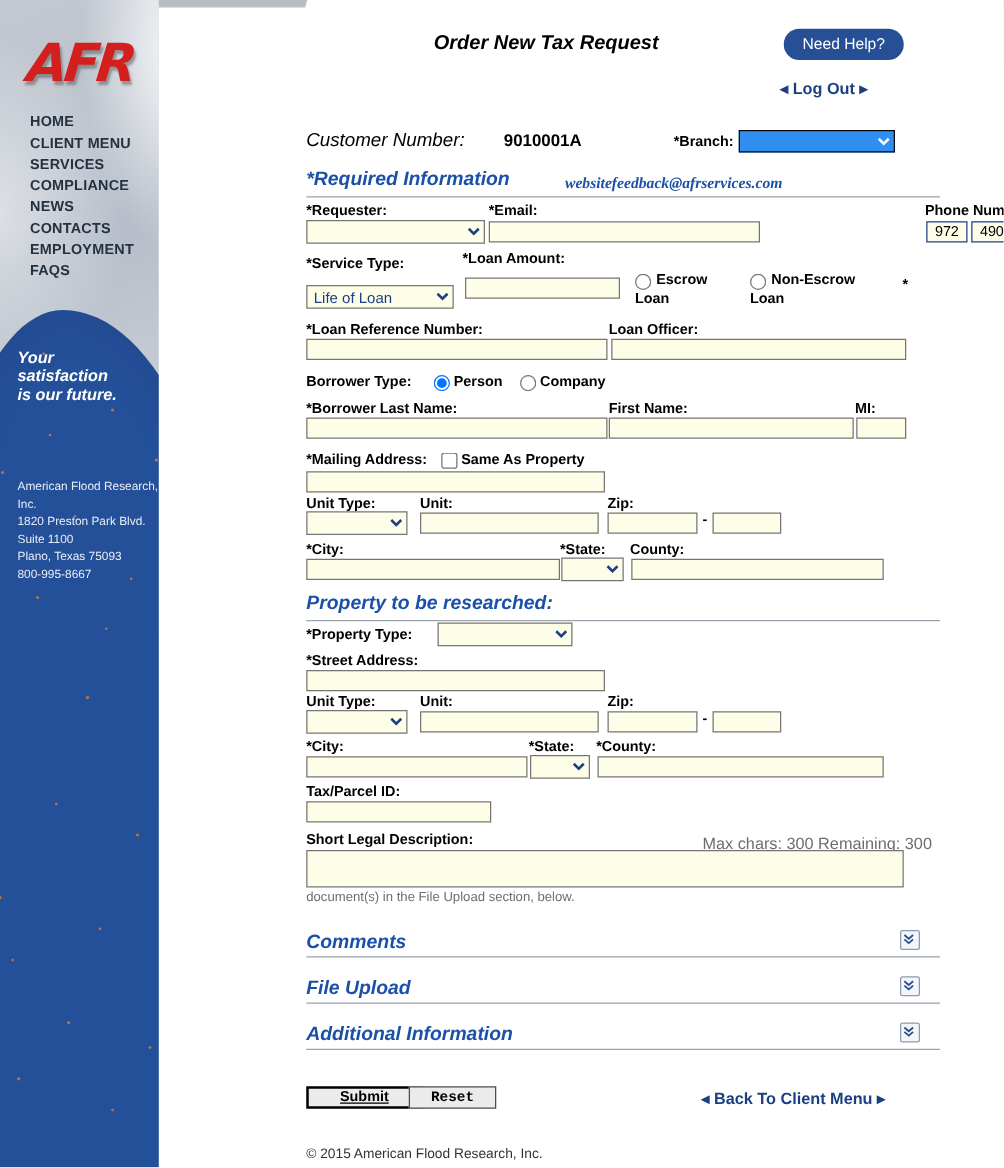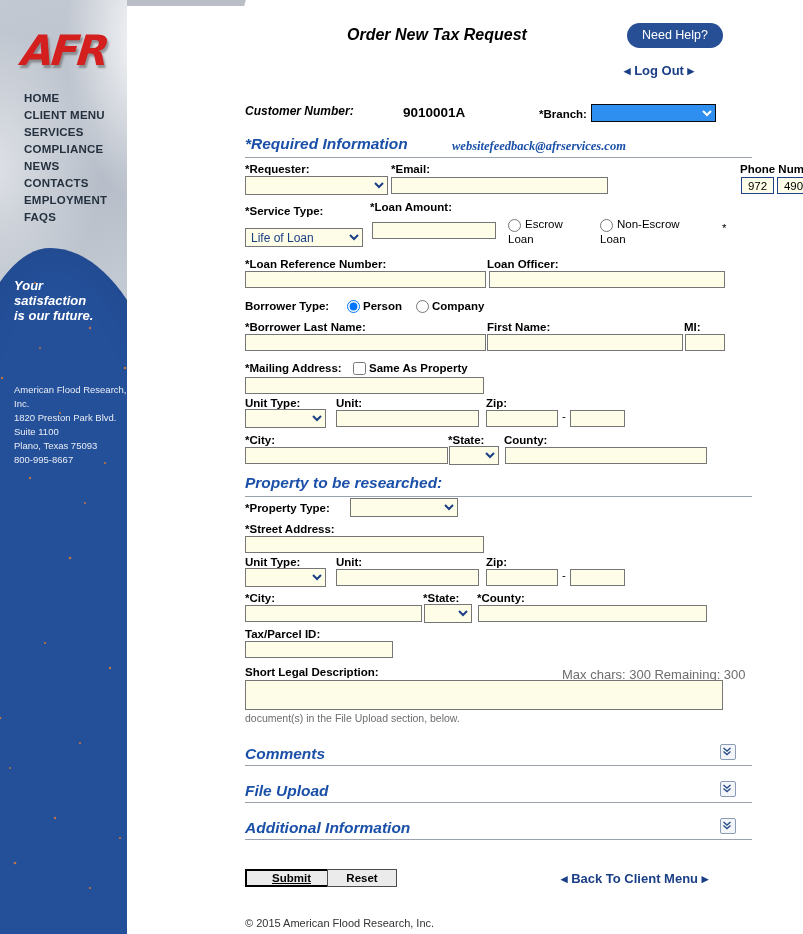--- a/index.html
+++ b/index.html
@@ -96,21 +96,21 @@
     cursor:pointer;text-align:center;line-height:25px;
   }
   #logout{
     position:absolute;left:497px;top:63px;
     font-family:"Liberation Sans", sans-serif;font-weight:bold;font-size:13px;
     color:#1b3f85;cursor:pointer;white-space:nowrap;
   }
 
   #custnum{
     position:absolute;left:118px;top:104px;
-    font-family:"Liberation Sans", sans-serif;font-weight:bold;font-style:italic;font-size:12px;
+    font-family:"Liberation Sans", sans-serif;font-weight:normal;font-style:italic;font-size:15px;
   }
   #custval{
     position:absolute;left:276px;top:105px;
     font-family:"Liberation Sans", sans-serif;font-weight:bold;font-size:13.5px;
   }
   #branchlbl{
     position:absolute;left:412px;top:108px;
     font-family:"Liberation Sans", sans-serif;font-weight:bold;font-size:11.5px;
   }
   #branchsel{
@@ -131,21 +131,21 @@
   }
 
   
   .lbl{
     position:absolute;
     font-family:"Liberation Sans", sans-serif;font-weight:bold;font-size:11.5px;color:#000;
     white-space:nowrap;
   }
   .plain{
     position:absolute;
-    font-family:"Liberation Sans", sans-serif;font-size:11.5px;color:#000;white-space:nowrap;
+    font-family:"Liberation Sans", sans-serif;font-size:11.5px;color:#000;white-space:nowrap;font-weight:bold;
   }
   .note{
     position:absolute;
     font-family:"Liberation Sans", sans-serif;font-size:13px;color:#6d6d6d;white-space:nowrap;
   }
   .noteblk{
     position:absolute;
     font-family:"Liberation Sans", sans-serif;font-size:10.5px;color:#6d6d6d;line-height:13px;
   }
 
@@ -448,18 +448,18 @@
     <div class="secthead" style="left:118px;top:819px;">Additional Information</div>
     <div class="chev" style="left:593px;top:818px;">
       <svg width="12" height="12" viewBox="0 0 12 12">
           <path d="M2.5 3 L6 6 L9.5 3" fill="none" stroke="#2a4e8c" stroke-width="1.4"></path>
           <path d="M2.5 6.5 L6 9.5 L9.5 6.5" fill="none" stroke="#2a4e8c" stroke-width="1.4"></path>
         </svg>
     </div>
     <div class="rule" style="left:118px;top:839px;width:507px;"></div>
 
     <button class="frmbtn primary" style="left:118px;top:869px;width:93px;text-decoration:underline;">Submit</button>
-    <button class="frmbtn" style="left:200px;top:869px;width:70px;">Reset</button>
+    <button class="frmbtn" style="left:200px;top:869px;width:70px;font-family:Liberation Mono, monospace;">Reset</button>
     <div id="backmenu">◂ Back To Client Menu ▸</div>
     <div id="copyright">© 2015 American Flood Research, Inc.</div>
 
   </div>
 </div>
 
 </body></html>

